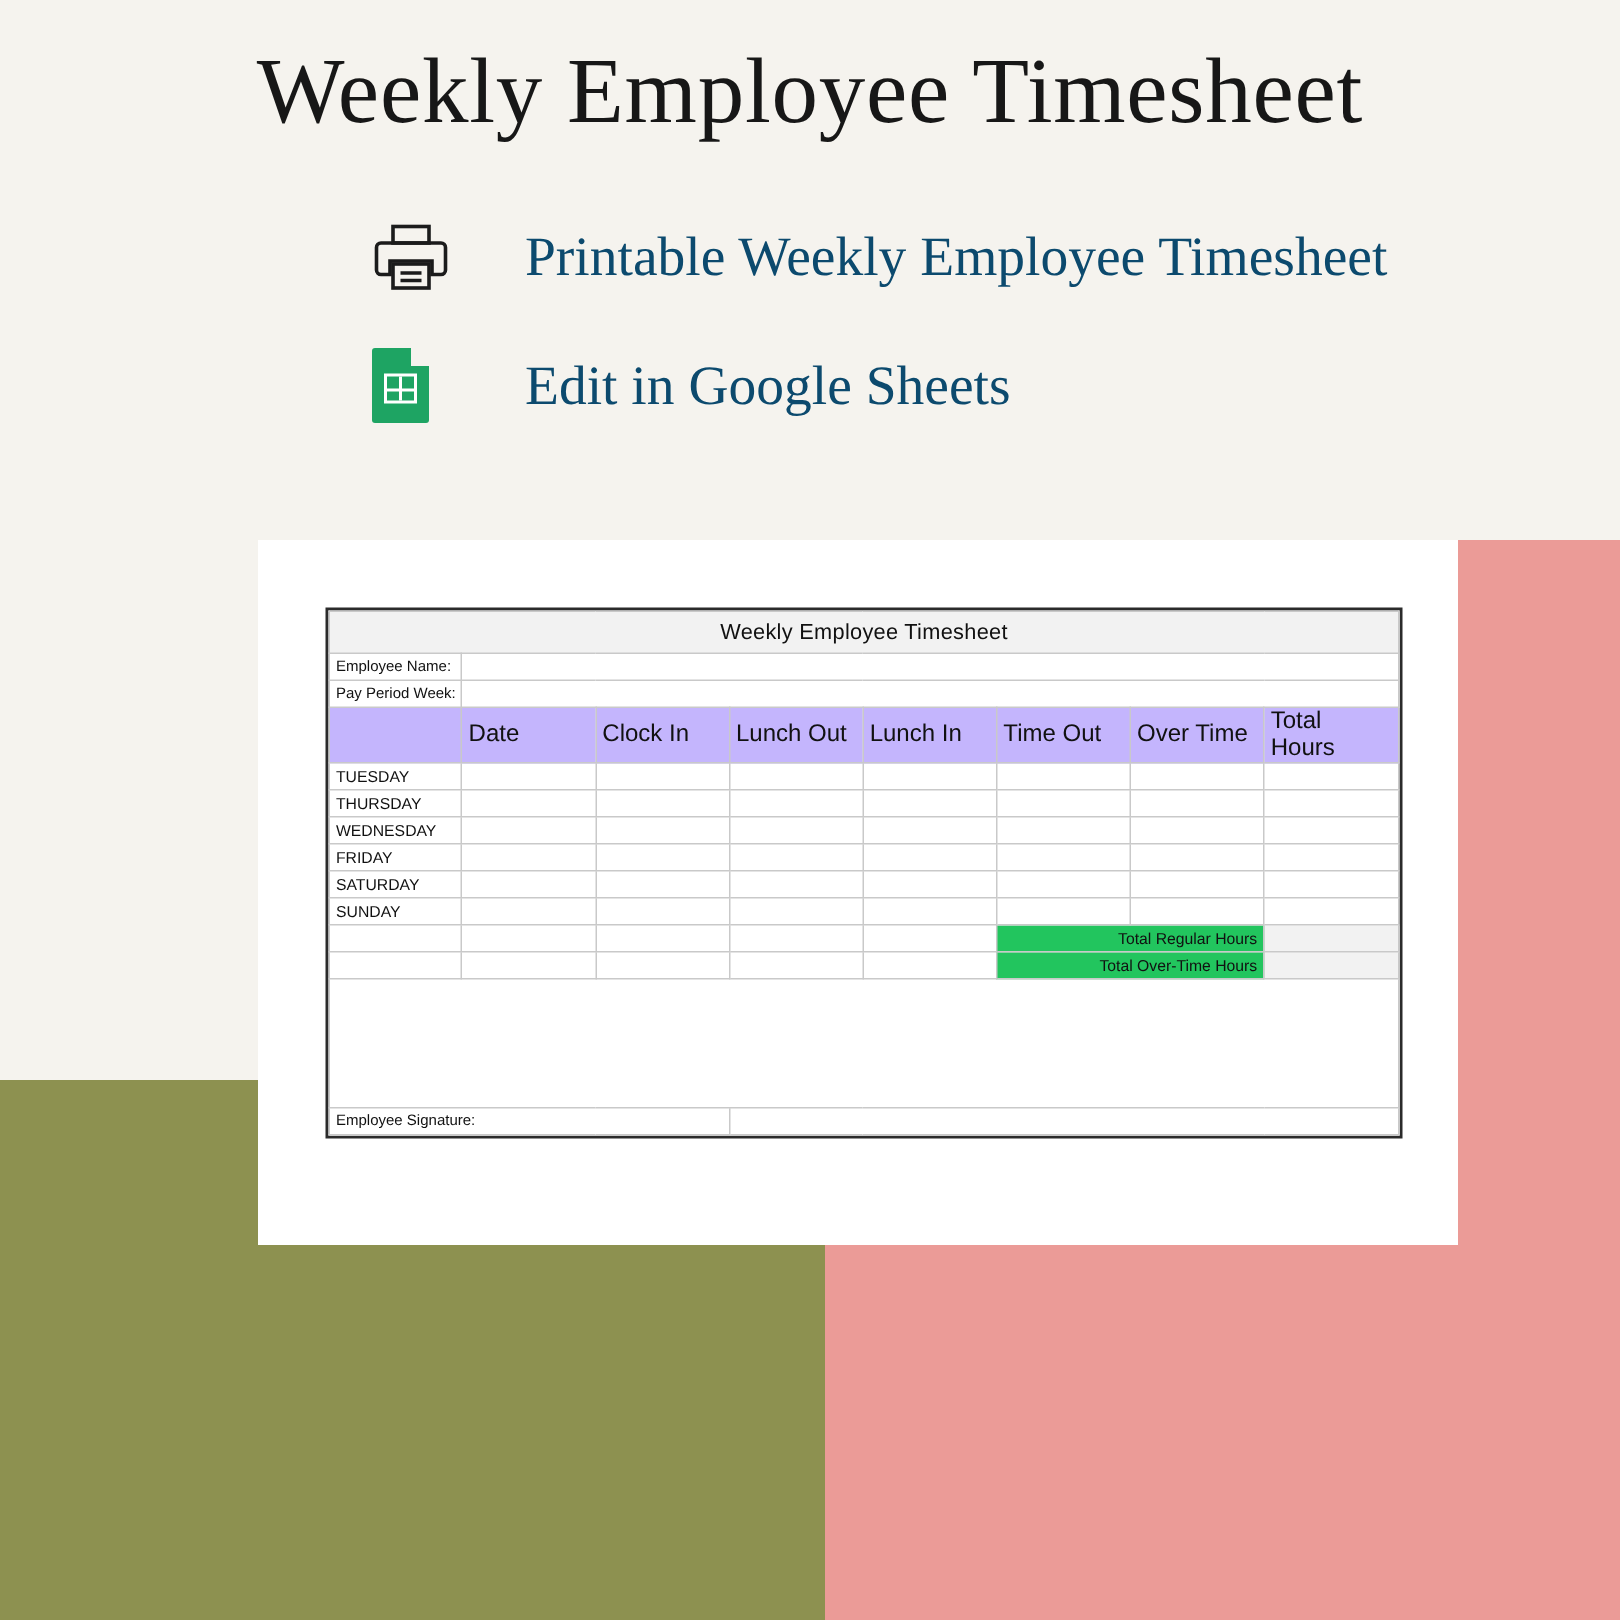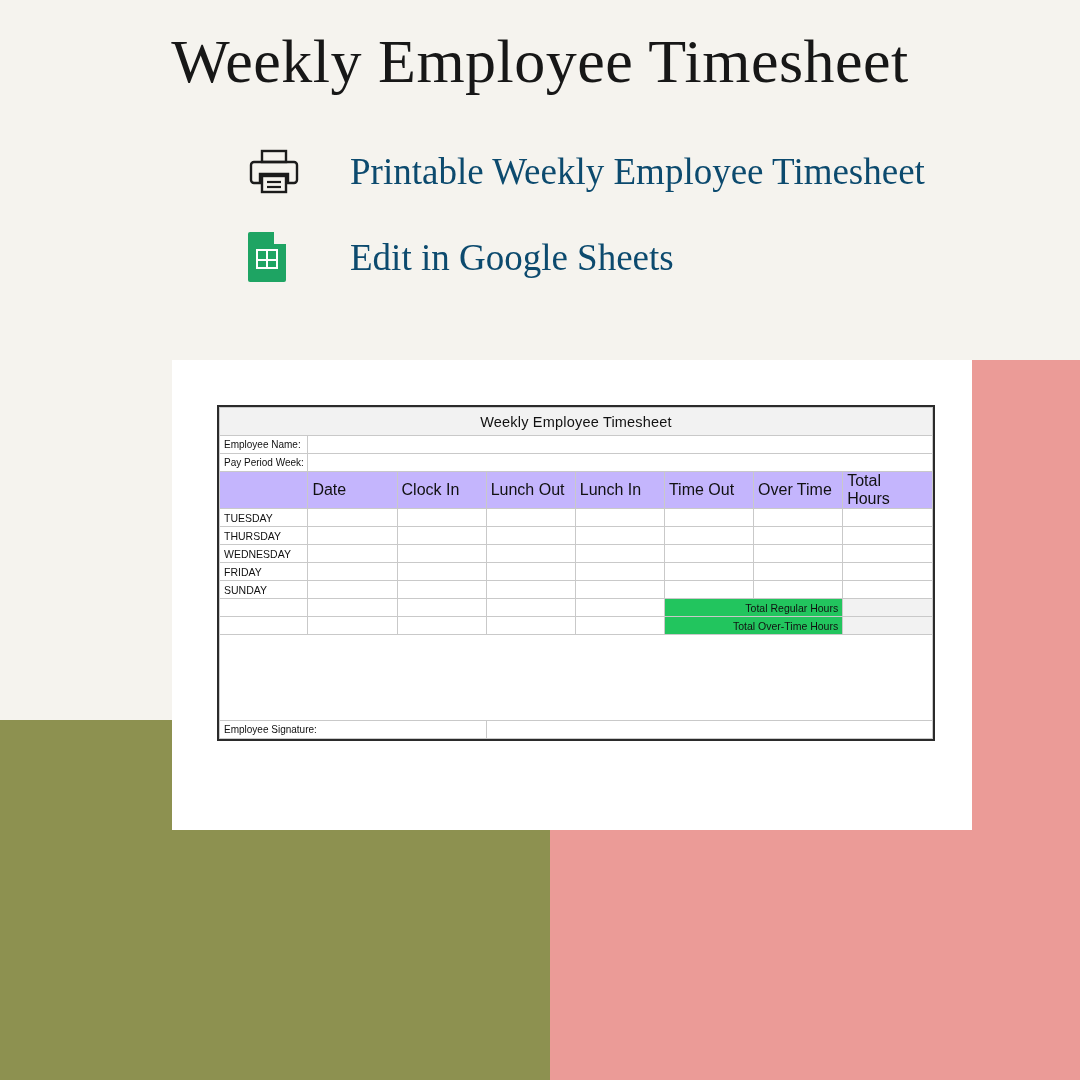--- a/index.html
+++ b/index.html
@@ -305,20 +305,30 @@
             <td class="day-cell">FRIDAY</td>
             <td></td>
             <td></td>
             <td></td>
             <td></td>
             <td></td>
             <td></td>
             <td></td>
           </tr>
           <tr>
+            <td class="day-cell">SATURDAY</td>
+            <td></td>
+            <td></td>
+            <td></td>
+            <td></td>
+            <td></td>
+            <td></td>
+            <td></td>
+          </tr>
+          <tr>
             <td class="day-cell">SUNDAY</td>
             <td></td>
             <td></td>
             <td></td>
             <td></td>
             <td></td>
             <td></td>
             <td></td>
           </tr>
 

